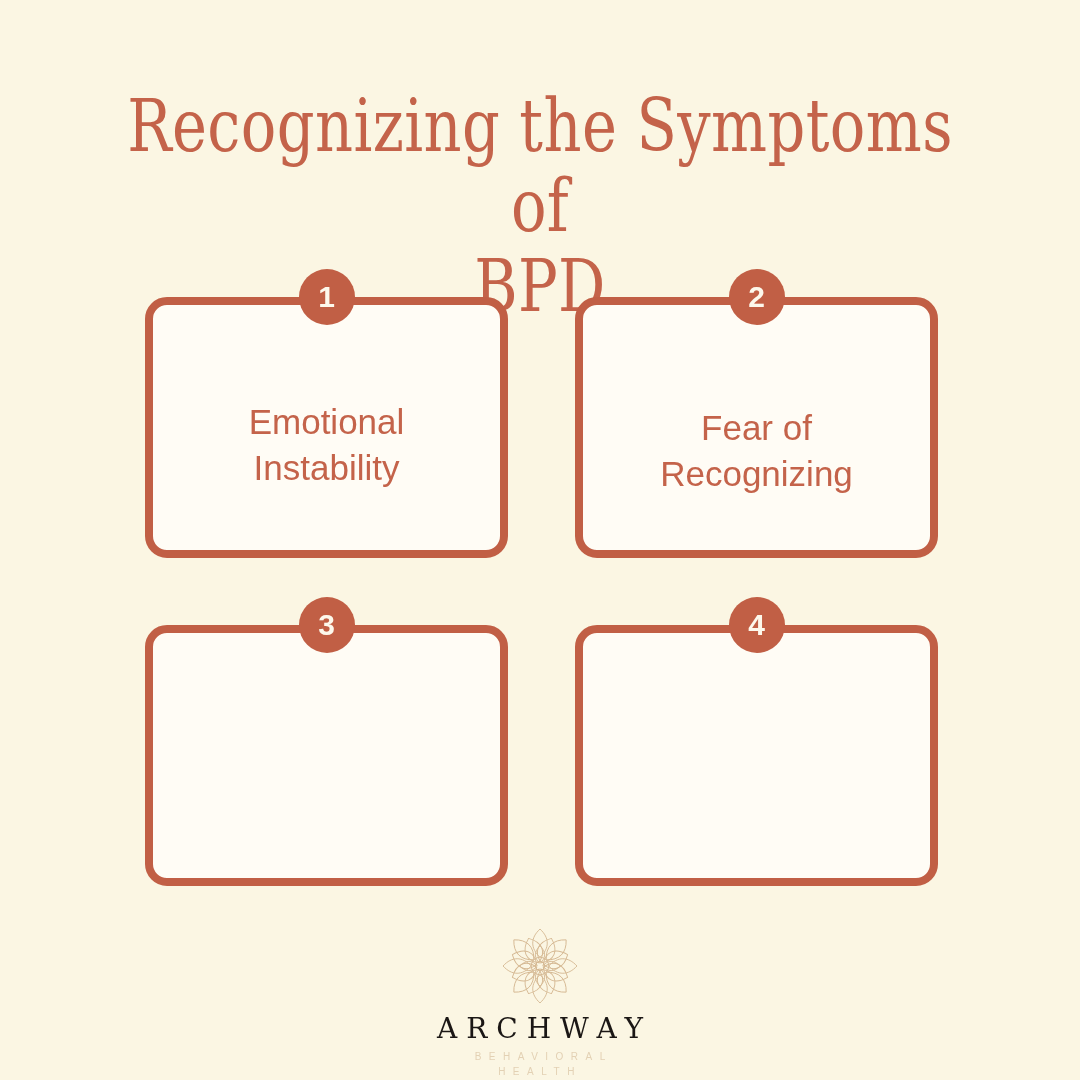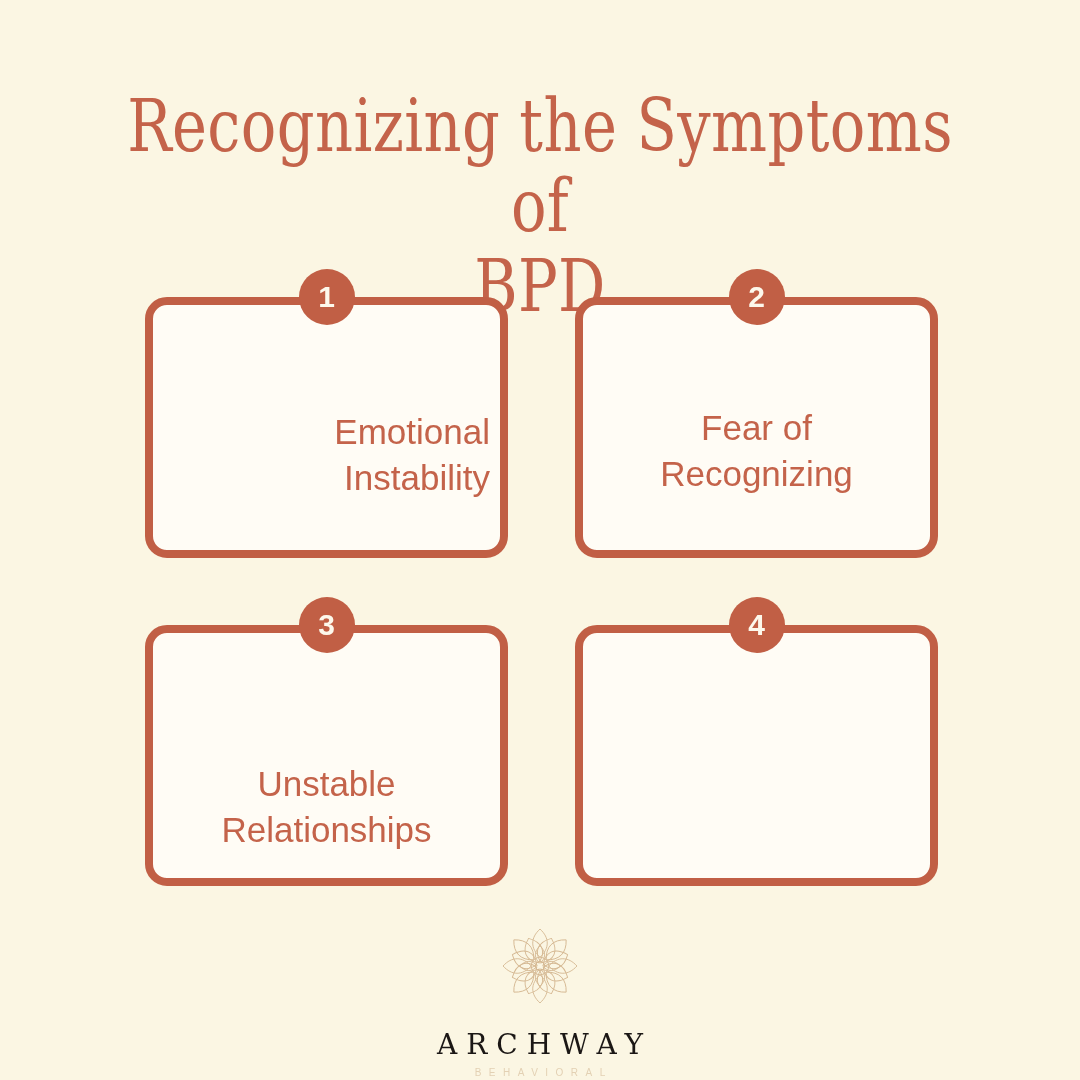--- a/index.html
+++ b/index.html
@@ -86,41 +86,41 @@
     left: 10px;
     right: 10px;
     text-align: center;
     color: #C4634A;
     font-family: "Liberation Sans", sans-serif;
     font-size: 35px;
     line-height: 46px;
     font-weight: 400;
     white-space: pre-line;
   }
-  .card.c1 .card-label { top: 104px; text-align: right;  }
+  .card.c1 .card-label { top: 94px;  }
   .card.c2 .card-label { top: 100px; }
   .card.c3 .card-label { top: 128px; }
   .card.c4 .card-label { top: 133px; }
 
   
   .logo {
     position: absolute;
     left: 0;
     top: 922px;
     width: 1080px;
     text-align: center;
   }
   .logo-mark {
     display: block;
     margin: 0 auto;
     width: 88px;
     height: 88px;
   }
   .logo-word {
-    margin-top: 18px;
+    margin-top: 2px;
     font-family: "DejaVu Serif", "Liberation Serif", serif;
     font-size: 28px;
     font-weight: 400;
     letter-spacing: 9px;
     text-indent: 9px;
     color: #1B1715;
     line-height: 34px;
   }
   .logo-tag {
     margin-top: 3px;
@@ -151,22 +151,20 @@
     </div>
 
     <div class="card c2">
       <div class="badge">2</div>
       <div class="card-label">Fear of
 Recognizing</div>
     </div>
 
     <div class="card c3">
       <div class="badge">3</div>
-      <div class="card-label">Unstable
-Relationships</div>
     </div>
 
     <div class="card c4">
       <div class="badge">4</div>
     </div>
 
   </div>
 
   <div class="logo">
 

